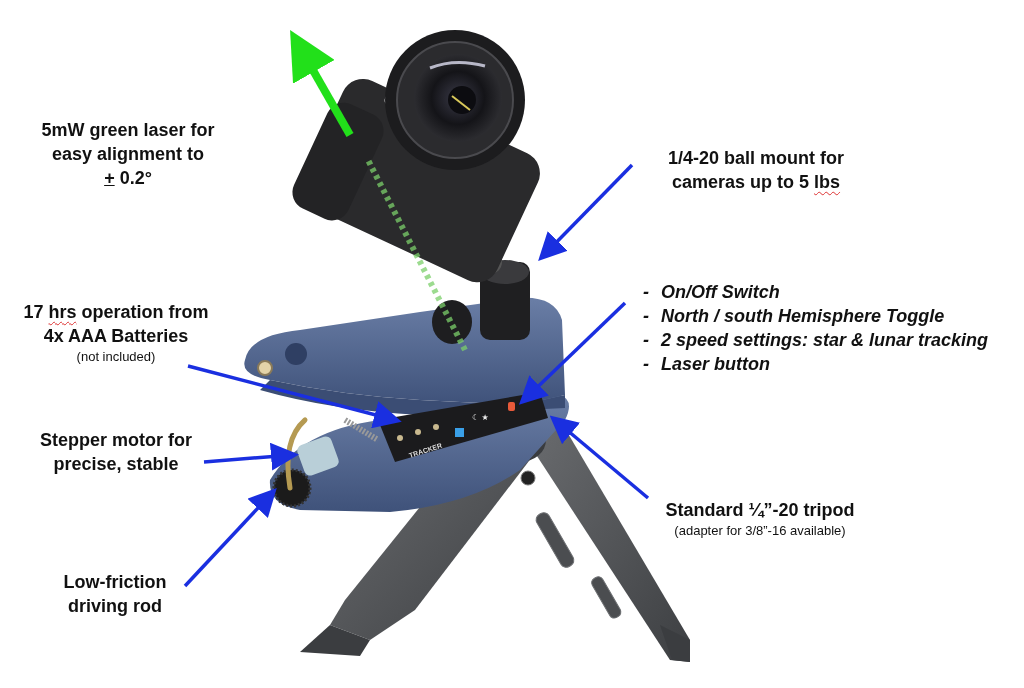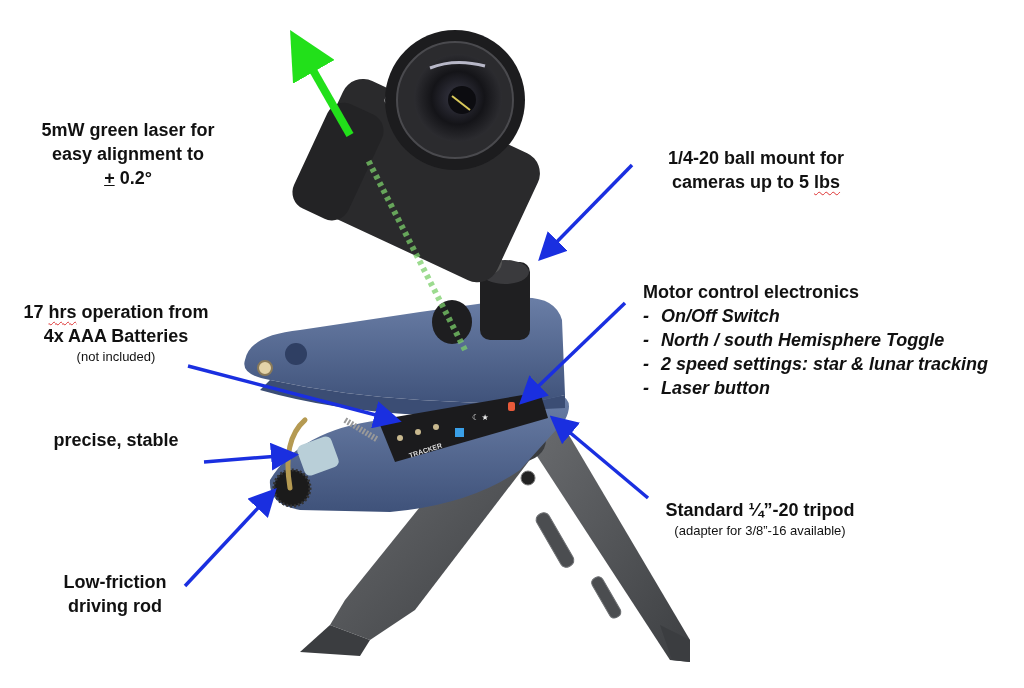--- a/index.html
+++ b/index.html
@@ -124,30 +124,30 @@
   <div><span>cameras up to 5 </span><span class="squiggle">lbs</span></div>
 </div>
 
 <div class="label" style="left:2px; top:300px; width:228px;">
   <div><span>17 </span><span class="squiggle">hrs</span><span> operation from</span></div>
   <div>4x AAA Batteries</div>
   <span class="sub">(not included)</span>
 </div>
 
 <div class="label left-align" style="left:643px; top:280px; width:380px;">
-  <div>Motor control electronics</div>
   <ul class="bullets">
     <li>On/Off Switch</li>
     <li>North / south Hemisphere Toggle</li>
     <li>2 speed settings: star &amp; lunar tracking</li>
     <li>Laser button</li>
   </ul>
 </div>
 
 <div class="label" style="left:4px; top:428px; width:224px;">
+  <div>Stepper motor for</div>
   <div>precise, stable</div>
 </div>
 
 <div class="label" style="left:640px; top:498px; width:240px;">
   <div>Standard ¼”-20 tripod</div>
   <span class="sub">(adapter for 3/8”-16 available)</span>
 </div>
 
 <div class="label" style="left:20px; top:570px; width:190px;">
   <div>Low-friction</div>

